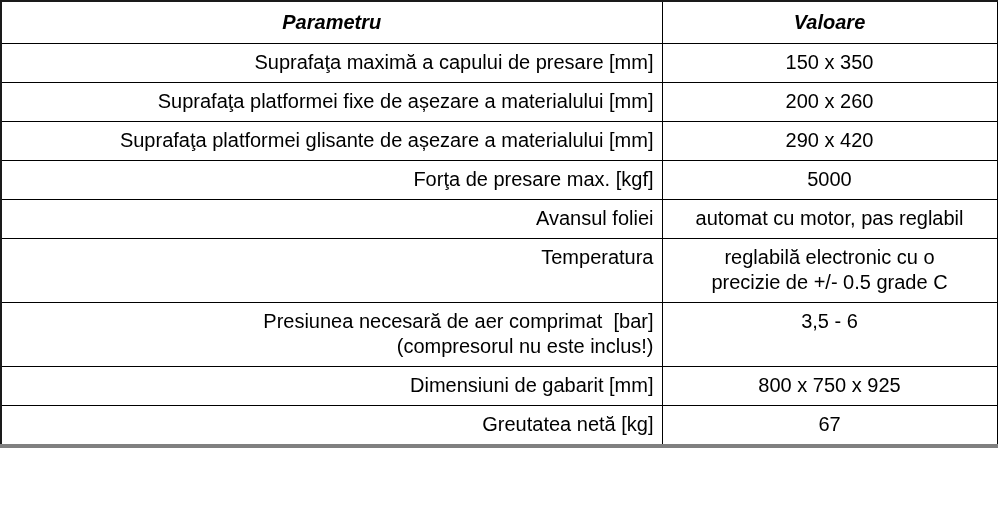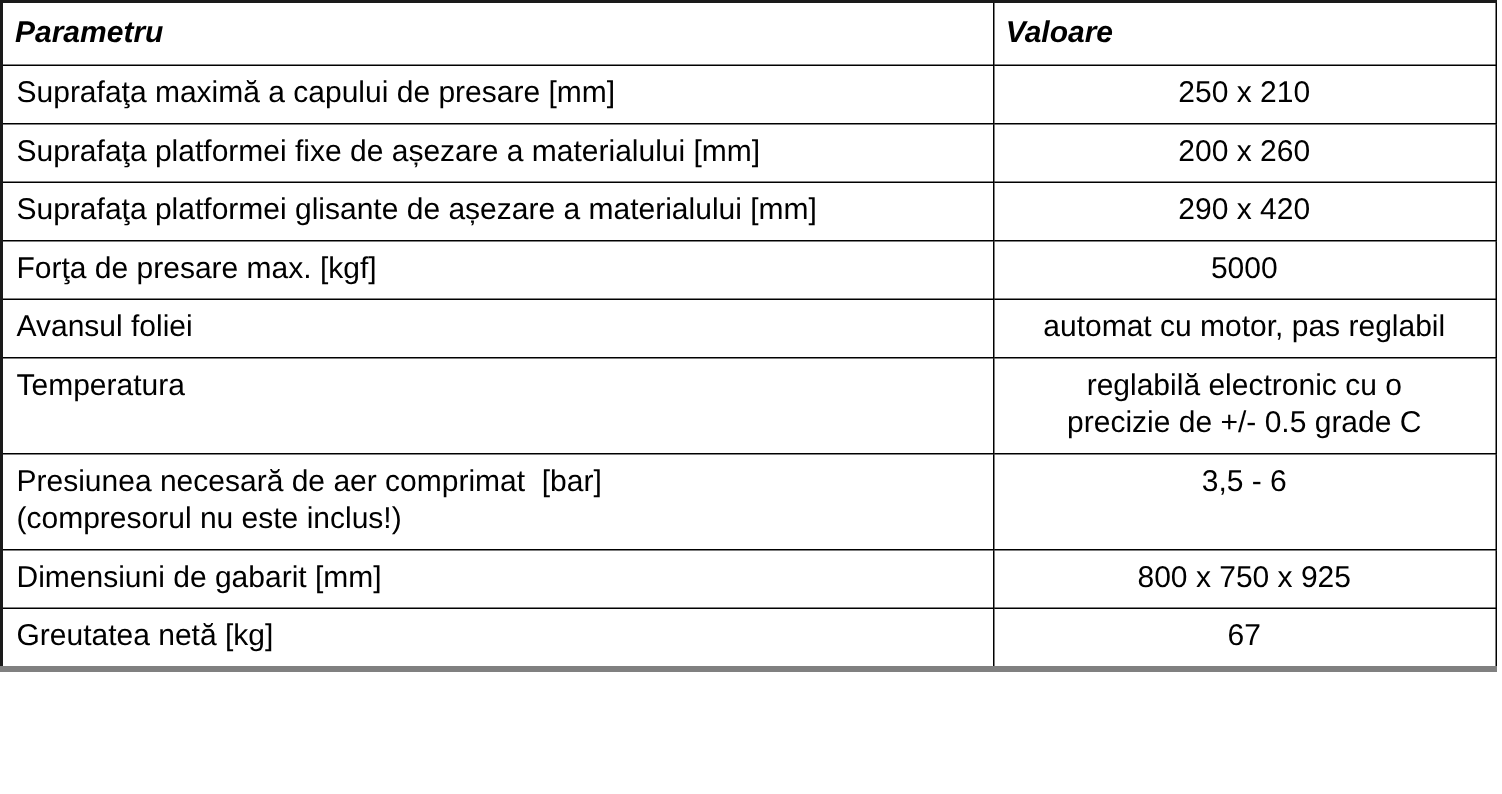--- a/index.html
+++ b/index.html
@@ -28,25 +28,25 @@
   .spec-table th,
   .spec-table td {
     border: 1px solid #000000;
     vertical-align: top;
     line-height: 25px;
     overflow: hidden;
   }
   .spec-table th {
     font-weight: bold;
     font-style: italic;
-    text-align: left;
+    text-align: center;
     padding: 8px 8px;
   }
   td.param-cell {
-    text-align: left;
+    text-align: right;
     padding: 6px 8px 7px 9px;
     white-space: pre-wrap;
   }
   td.value-cell {
     text-align: center;
     padding: 6px 8px 7px 8px;
     white-space: pre-wrap;
   }
 </style>
 </head>
@@ -59,21 +59,21 @@
   </colgroup>
   <thead>
     <tr>
       <th>Parametru</th>
       <th>Valoare</th>
     </tr>
   </thead>
   <tbody>
     <tr>
       <td class="param-cell">Suprafaţa maximă a capului de presare [mm]</td>
-      <td class="value-cell">250 x 210</td>
+      <td class="value-cell">150 x 350</td>
     </tr>
     <tr>
       <td class="param-cell">Suprafaţa platformei fixe de așezare a materialului [mm]</td>
       <td class="value-cell">200 x 260</td>
     </tr>
     <tr>
       <td class="param-cell">Suprafaţa platformei glisante de așezare a materialului [mm]</td>
       <td class="value-cell">290 x 420</td>
     </tr>
     <tr>

